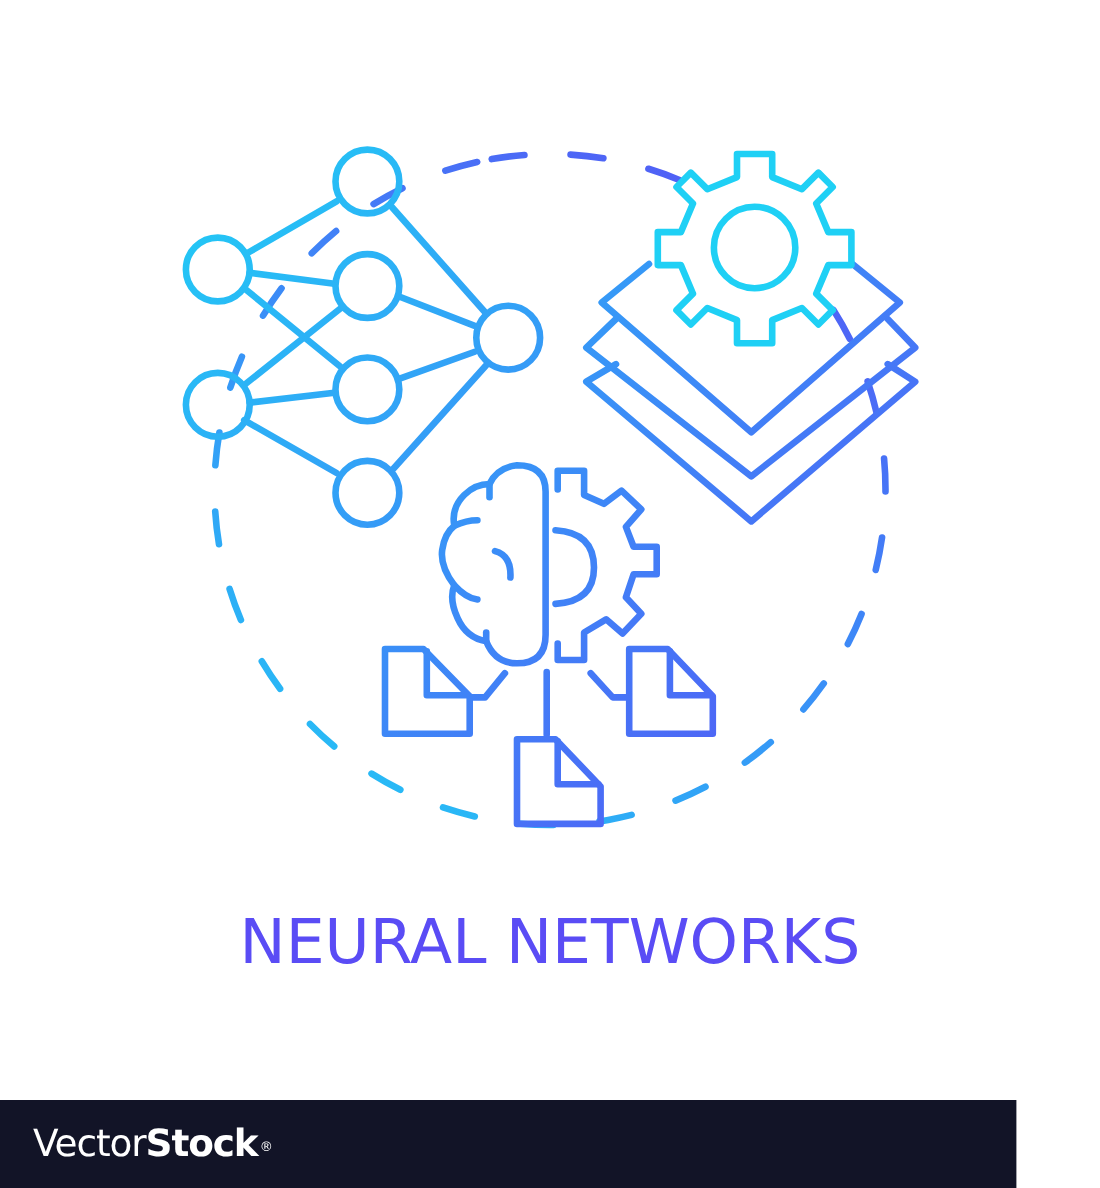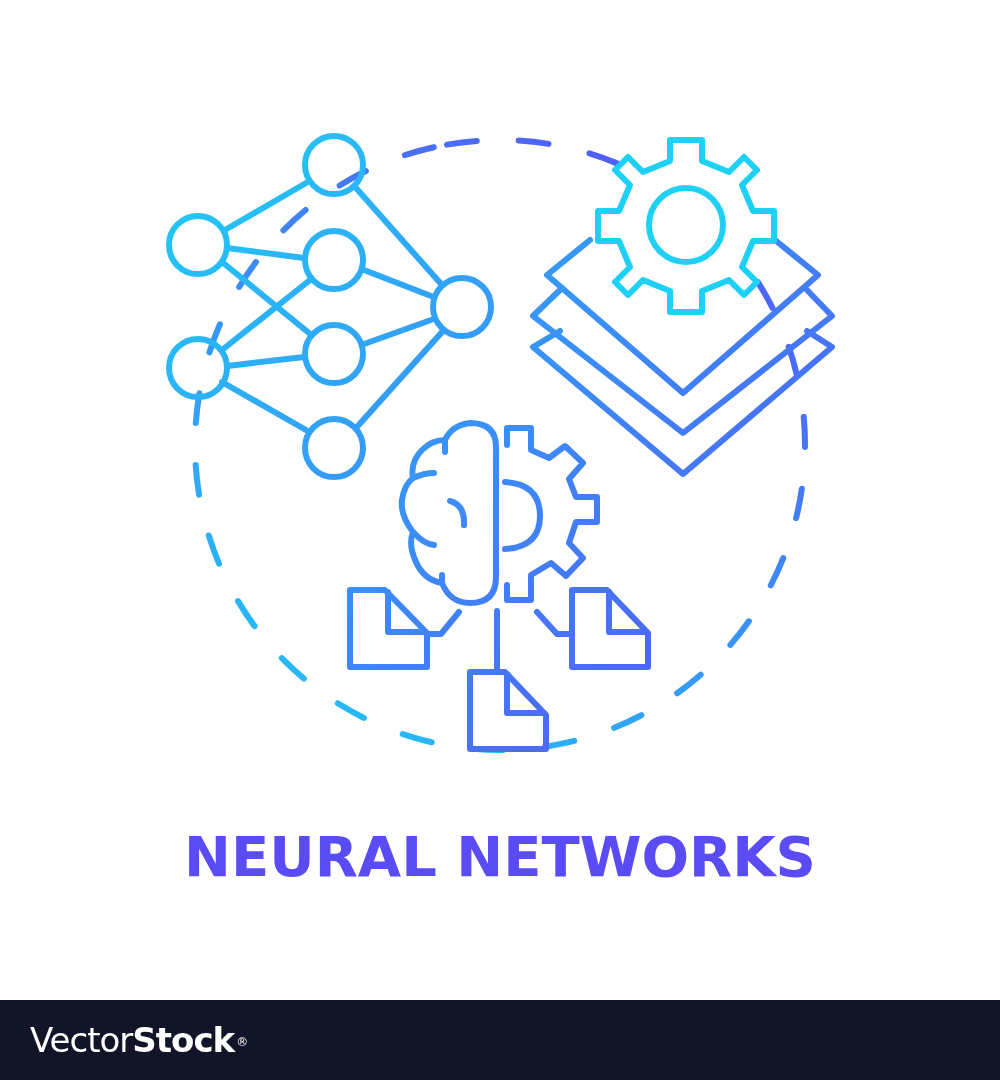--- a/index.html
+++ b/index.html
@@ -1,25 +1,25 @@
 <!DOCTYPE html>
 <html><head>
 <meta charset="utf-8">
 <style>
   html, body { margin: 0; padding: 0; }
   body { width: 1000px; height: 1080px; background: #ffffff; position: relative; overflow: hidden; font-family: "Liberation Sans", sans-serif; }
   .art { position: absolute; left: 0; top: 0; width: 1000px; height: 1000px; background: #ffffff; }
   .art svg { position: absolute; left: 0; top: 0; }
   .title {
     position: absolute; left: 0; top: 822px; width: 1000px; text-align: center;
-    font-family: "DejaVu Sans", sans-serif; font-weight: bold; font-size: 56px; letter-spacing: 0px;
+    font-family: "DejaVu Sans", sans-serif; font-weight: normal; font-size: 56px; letter-spacing: 0px;
     color: #5a4cf5; line-height: 70px;
   }
   .footer {
-    position: absolute; left: 0; top: 1000px; width: 1000px; height: 80px; background: #121427;
+    position: absolute; left: 0; top: 1000px; width: 924px; height: 80px; background: #121427;
     color: #ffffff;
   }
   .brand { position: absolute; left: 30px; top: 20px; font-family: "DejaVu Sans", sans-serif; font-size: 34px; line-height: 40px; letter-spacing: -1px; }
   .brand .light { font-weight: normal; }
   .brand .bold { font-weight: bold; }
   .brand sup { font-size: 12px; vertical-align: top; position: relative; top: 2px; margin-left: 2px; }
   .ref { position: absolute; right: 30px; top: 34px; font-family: "DejaVu Sans", sans-serif; font-size: 19px; line-height: 24px; letter-spacing: -0.3px; }
 </style>
 </head>
 <body>

